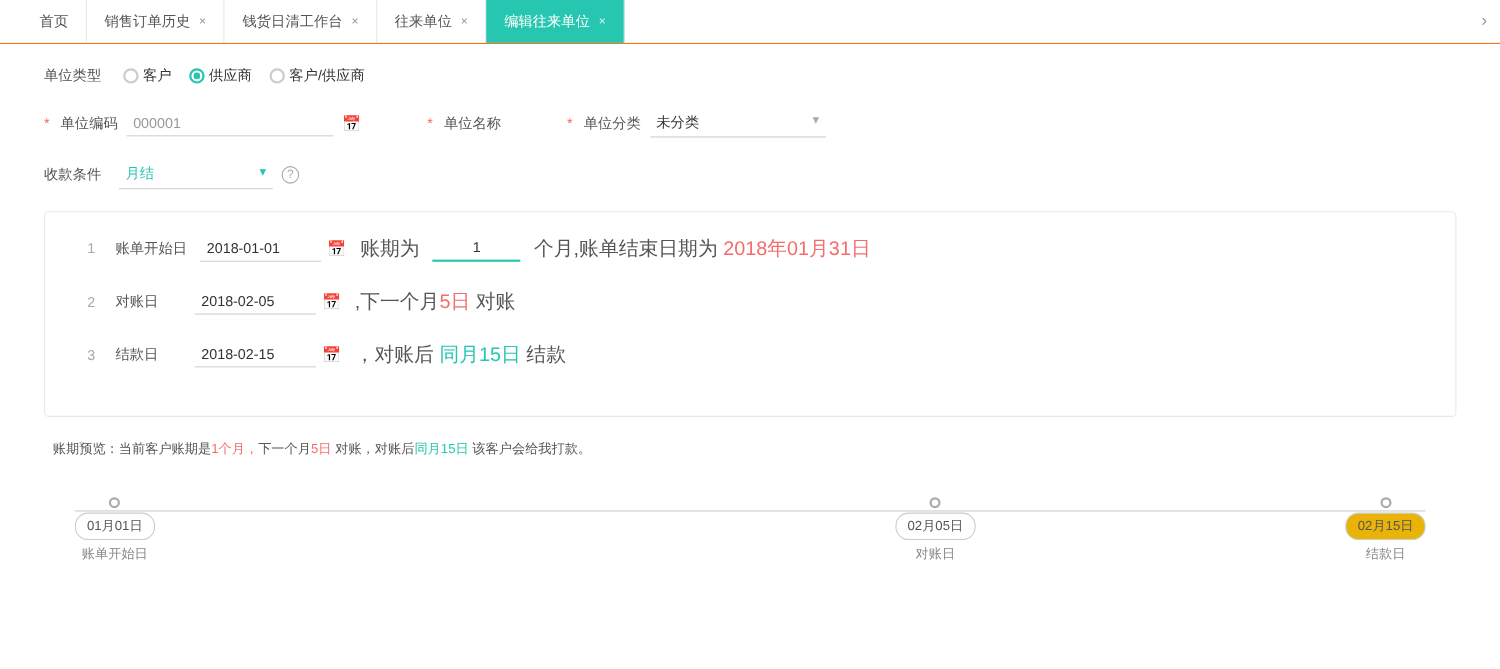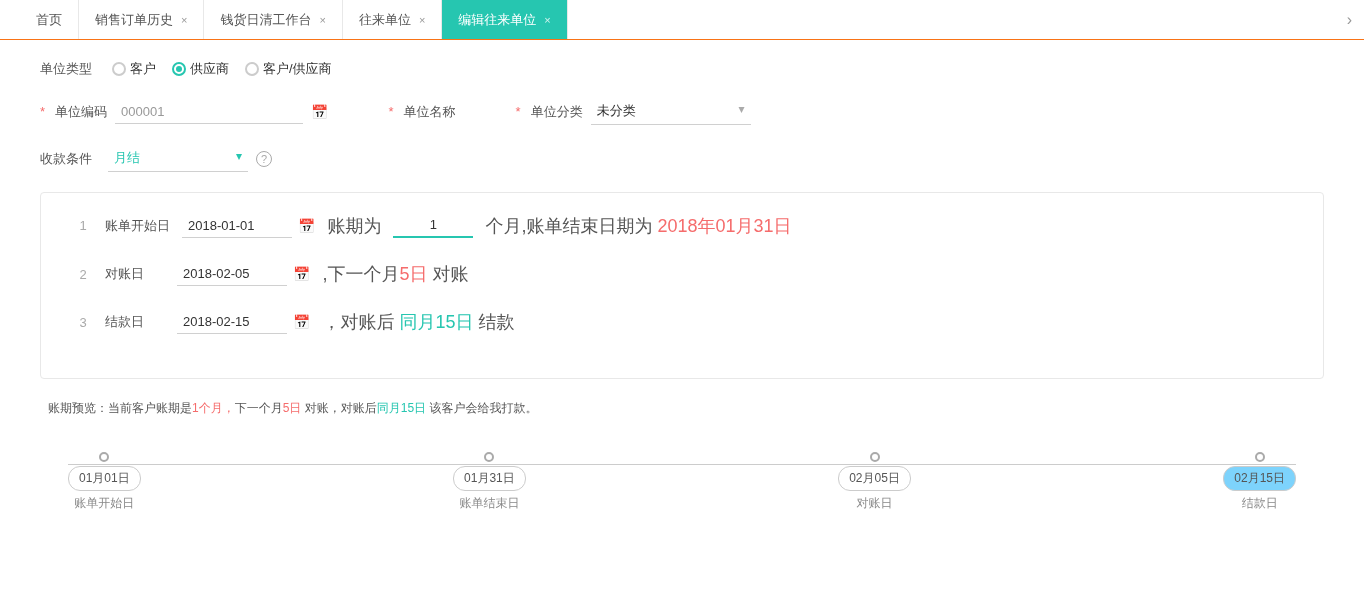--- a/index.html
+++ b/index.html
@@ -368,37 +368,32 @@
       <div style="position:absolute; top:22px; left:20px; right:20px; height:1px; background:#ccc;"></div>
 
       <div style="display:flex; flex-direction:column; align-items:center; position:relative; z-index:1;">
         <div style="width:10px;height:10px;border-radius:50%;border:2px solid #aaa;background:#fff;"></div>
         <div style="background:#fff;border:1px solid #ccc;border-radius:12px;padding:3px 10px;font-size:12px;color:#555;margin-top:4px;white-space:nowrap;">01月01日</div>
         <div style="font-size:12px;color:#888;margin-top:4px;white-space:nowrap;">账单开始日</div>
       </div>
 
       <div style="flex:1;"></div>
 
-      <div style="display:flex; flex-direction:column; align-items:center; position:relative; z-index:1;">
-        <div style="width:10px;height:10px;border-radius:50%;border:2px solid #aaa;background:#fff;"></div>
-        <div style="background:#fff;border:1px solid #ccc;border-radius:12px;padding:3px 10px;font-size:12px;color:#555;margin-top:4px;white-space:nowrap;">01月31日</div>
-        <div style="font-size:12px;color:#888;margin-top:4px;white-space:nowrap;">账单结束日</div>
-      </div>
 
       <div style="flex:1;"></div>
 
       <div style="display:flex; flex-direction:column; align-items:center; position:relative; z-index:1;">
         <div style="width:10px;height:10px;border-radius:50%;border:2px solid #aaa;background:#fff;"></div>
         <div style="background:#fff;border:1px solid #ccc;border-radius:12px;padding:3px 10px;font-size:12px;color:#555;margin-top:4px;white-space:nowrap;">02月05日</div>
         <div style="font-size:12px;color:#888;margin-top:4px;white-space:nowrap;">对账日</div>
       </div>
 
       <div style="flex:1;"></div>
 
       <div style="display:flex; flex-direction:column; align-items:center; position:relative; z-index:1;">
         <div style="width:10px;height:10px;border-radius:50%;border:2px solid #aaa;background:#fff;"></div>
-        <div style="background:#7dd3fc;border:1px solid #ccc;border-radius:12px;padding:3px 10px;font-size:12px;color:#555;margin-top:4px;white-space:nowrap;">02月15日</div>
+        <div style="background:#eab308;border:1px solid #ccc;border-radius:12px;padding:3px 10px;font-size:12px;color:#555;margin-top:4px;white-space:nowrap;">02月15日</div>
         <div style="font-size:12px;color:#888;margin-top:4px;white-space:nowrap;">结款日</div>
       </div>
     </div>
   </div>
 
 </div>
 
 </body></html>

